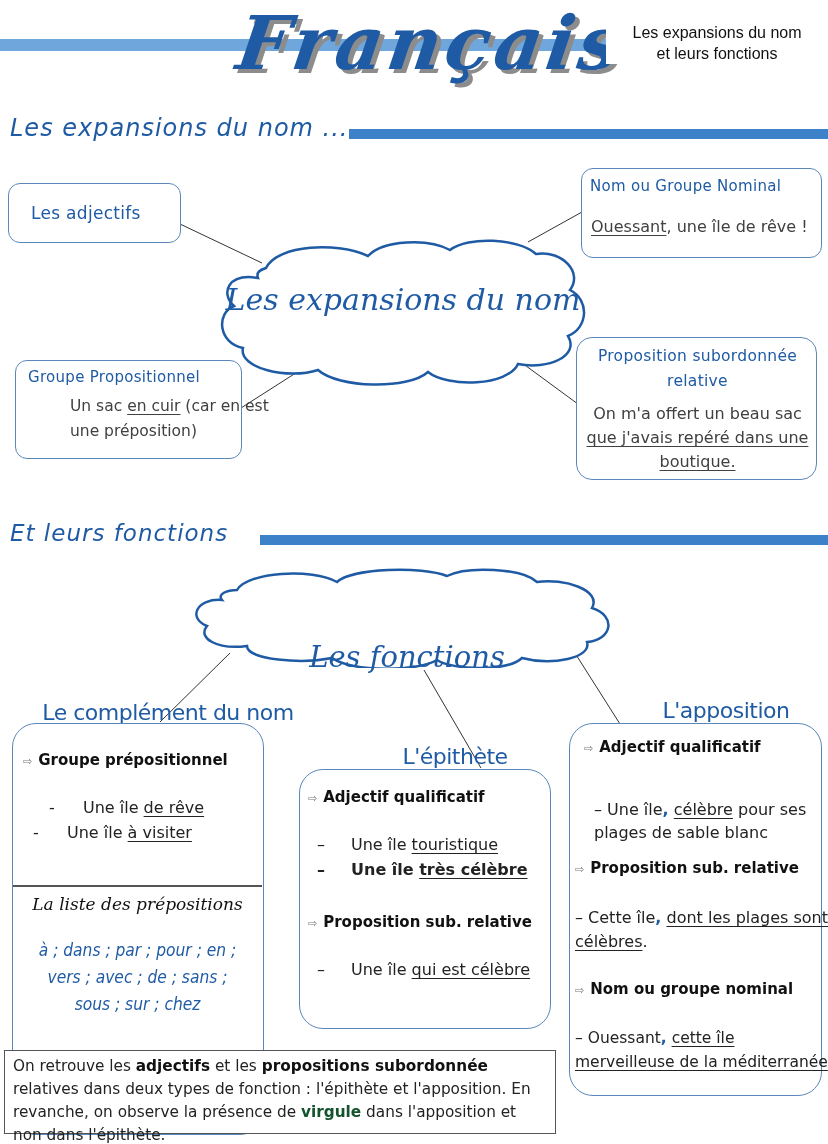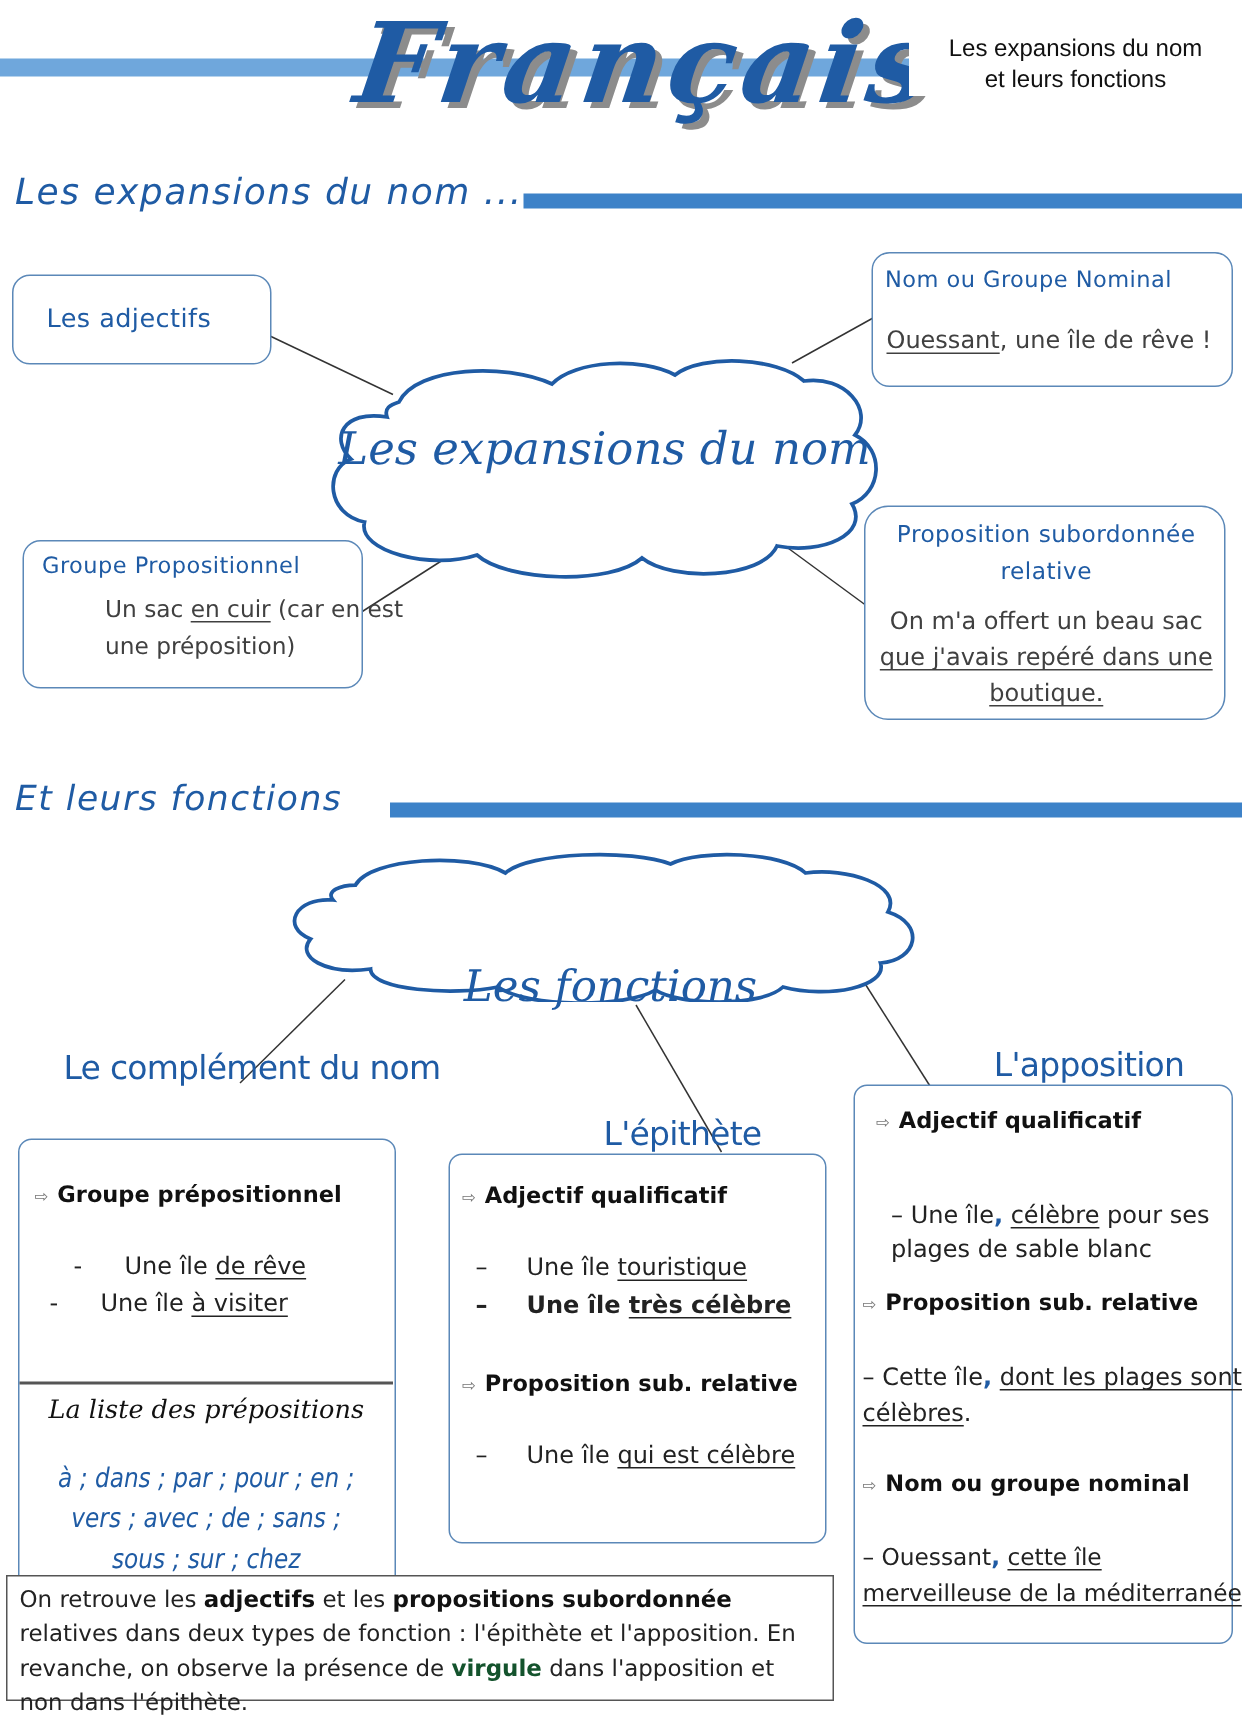--- a/index.html
+++ b/index.html
@@ -44,21 +44,21 @@
   .cloud-label {
     font-family: "DejaVu Serif", serif; font-style: italic; color: #1f5ba4; font-size: 30px;
     text-align: center; white-space: nowrap;
   }
 
   .func-title {
     font-family: "DejaVu Sans", sans-serif; font-size: 22px; color: #1f5ba4; text-align: center;
     white-space: nowrap; letter-spacing: -0.5px; margin-left: 30px;
   }
   .func-box {
-    border: 1.5px solid #5b88b8; border-radius: 9px; background: #fff;
+    border: 1.5px solid #5b88b8; border-radius: 24px; background: #fff;
   }
   .bullet-head {
     font-family: "DejaVu Sans", sans-serif; font-size: 15px; color: #111; font-weight: bold;
     white-space: nowrap;
   }
   .arrow { color: #777; font-size: 11px; margin-right: 6px; font-weight: normal; }
   .item { font-family: "DejaVu Sans", sans-serif; font-size: 16px; color: #222; white-space: nowrap; }
   .dash { display: inline-block; width: 34px; }
   .comma { color: #1f5ba4; font-weight: bold; }
 
@@ -135,21 +135,21 @@
 
 <div class="abs section-title" style="left:10px; top:520px; font-size:23px;">Et leurs fonctions</div>
 <div class="abs section-bar" style="left:260px; top:535px; width:568px;"></div>
 
 <svg class="abs" style="left:192px; top:568px;" width="430" height="100" viewBox="0 0 430 100">
   <path d="M45,22 C55,4 120,0 145,14 C160,0 230,-2 255,8 C275,-2 330,0 345,14 C372,10 410,22 400,40 C425,48 420,72 395,74 C400,90 360,98 330,90 C315,104 260,102 245,92 C225,104 160,104 140,90 C110,96 55,92 55,78 C25,82 5,70 15,58 C-5,50 5,30 30,32 C25,26 35,22 45,22 Z" fill="#fff" stroke="#1f5ba4" stroke-width="2.5"></path>
 </svg>
 <div class="abs cloud-label" style="left:192px; top:598px; width:430px; font-size:29px;margin-top:42px;">Les fonctions</div>
 
 <div class="abs func-title" style="left:12px; top:700px; width:252px;">Le complément du nom</div>
-<div class="abs func-box" style="left:12px; top:723px; width:252px; height:320px;margin-top:36px;">
+<div class="abs func-box" style="left:12px; top:723px; width:252px; height:412px;">
   <div class="bullet-head" style="position:absolute; left:10px; top:27px;">
     <span class="arrow">⇨</span><span>Groupe prépositionnel</span>
   </div>
   <div class="item" style="position:absolute; left:36px; top:74px;">
     <span class="dash">-</span><span>Une île </span><u>de rêve</u>
   </div>
   <div class="item" style="position:absolute; left:20px; top:99px;">
     <span class="dash">-</span><span>Une île </span><u>à visiter</u>
   </div>
   <div style="position:absolute; left:0; top:161px; width:249px; height:1.5px; background:#555;"></div>

